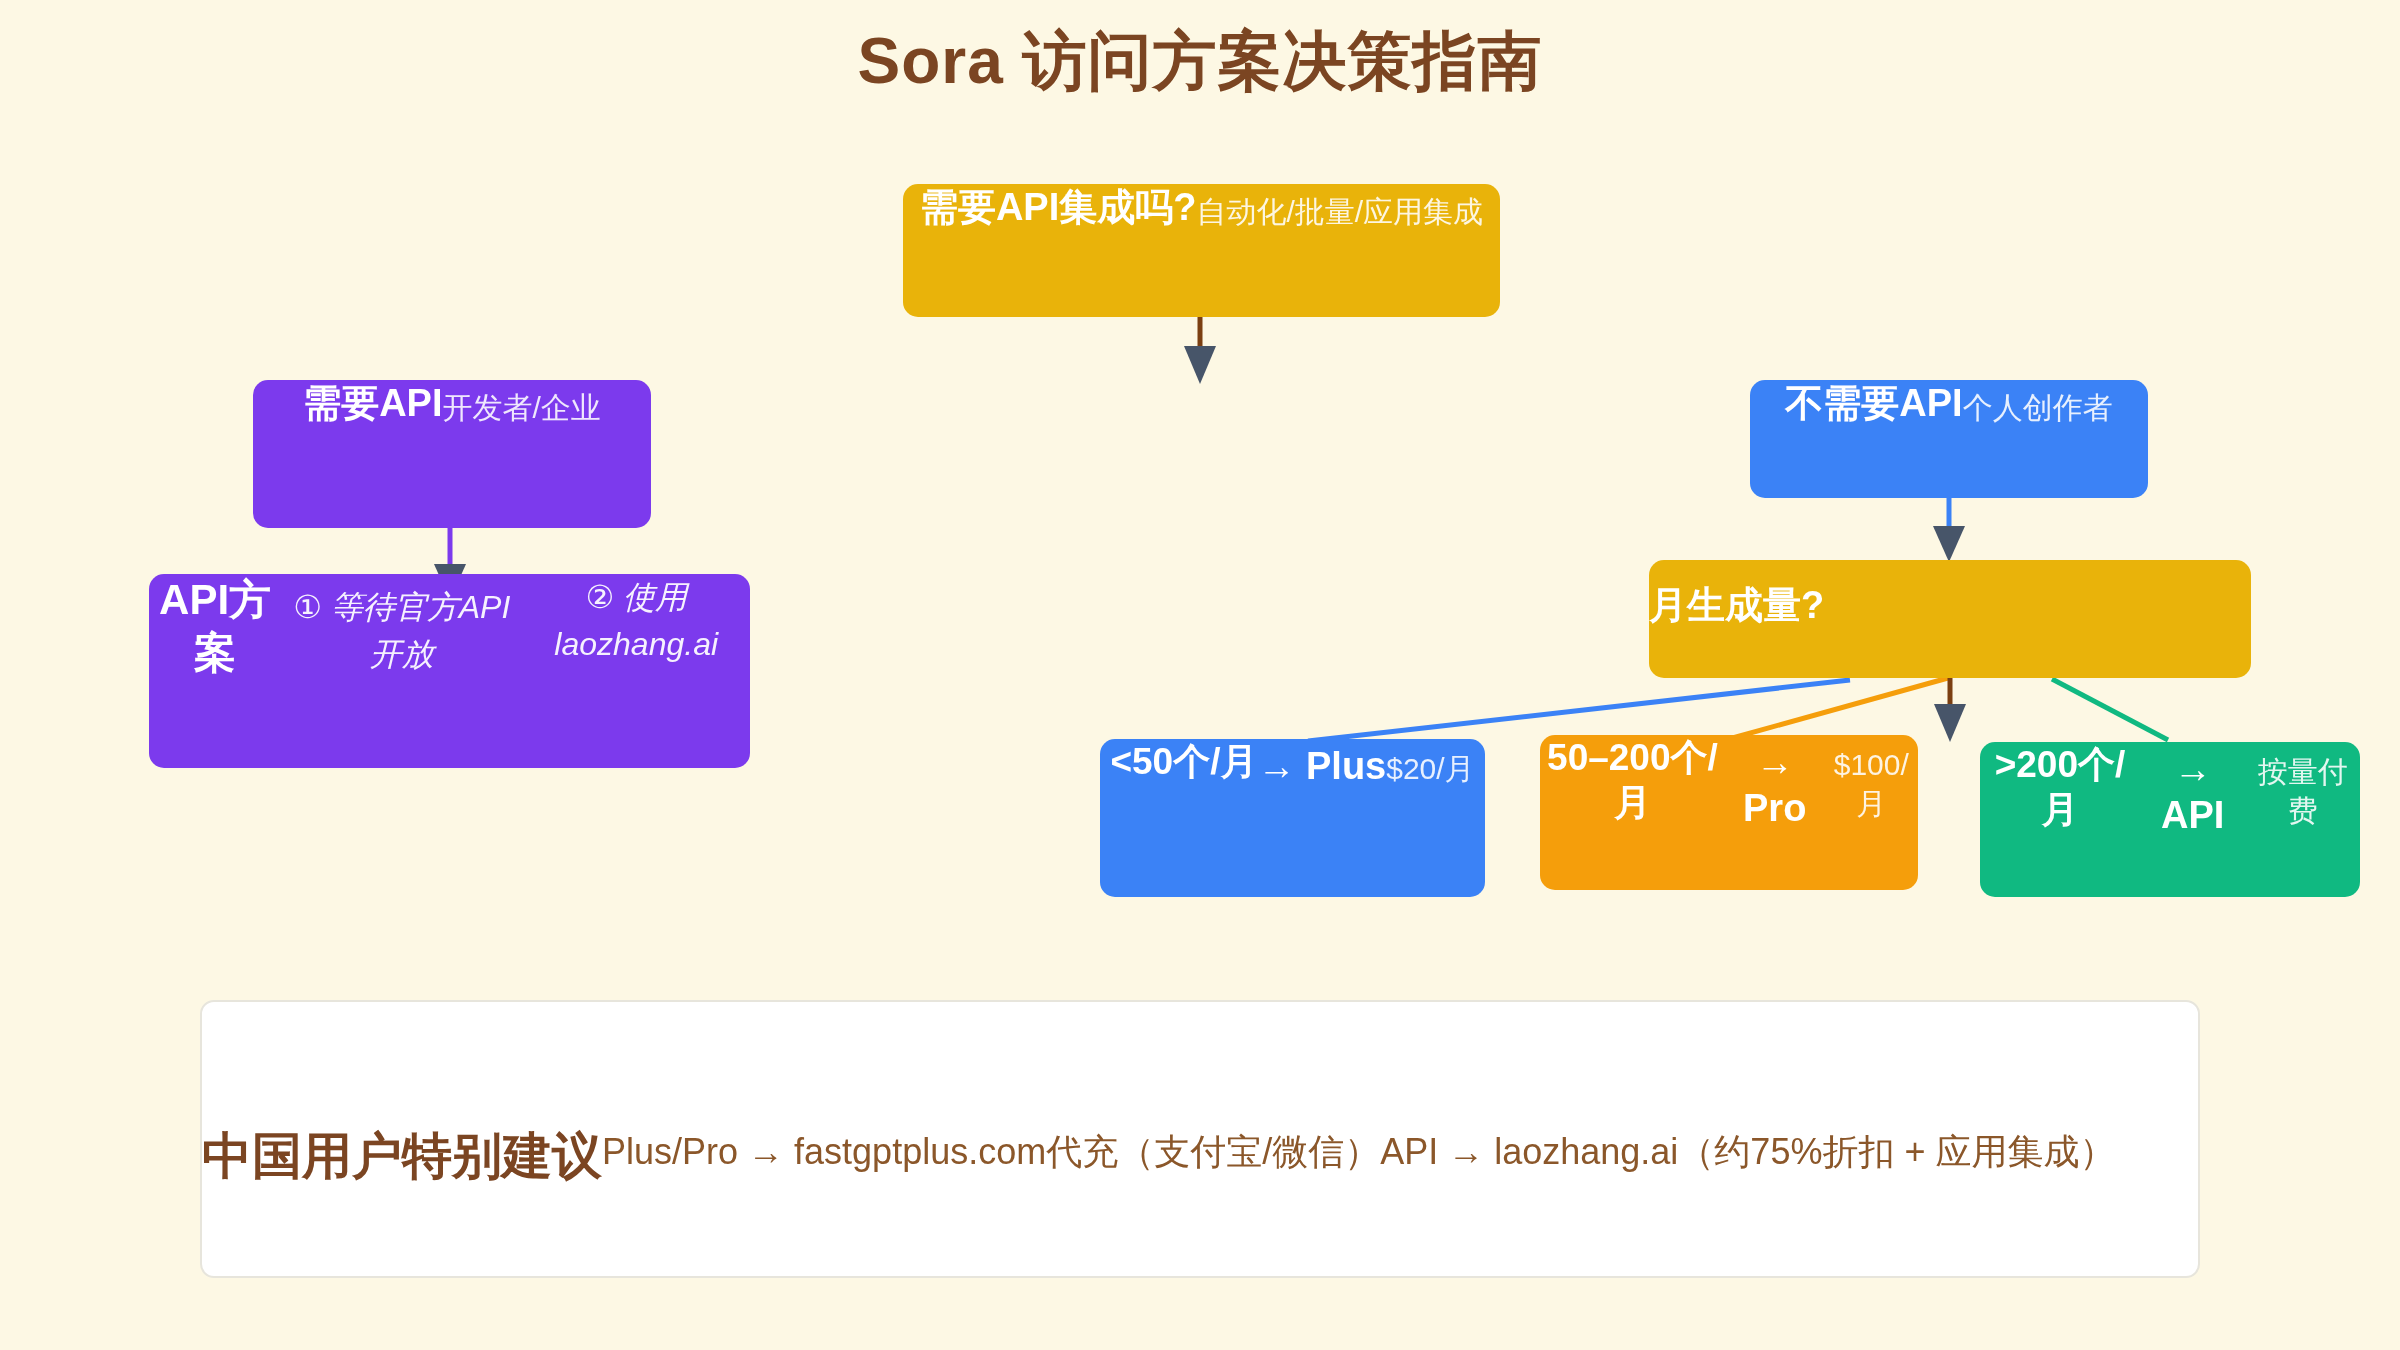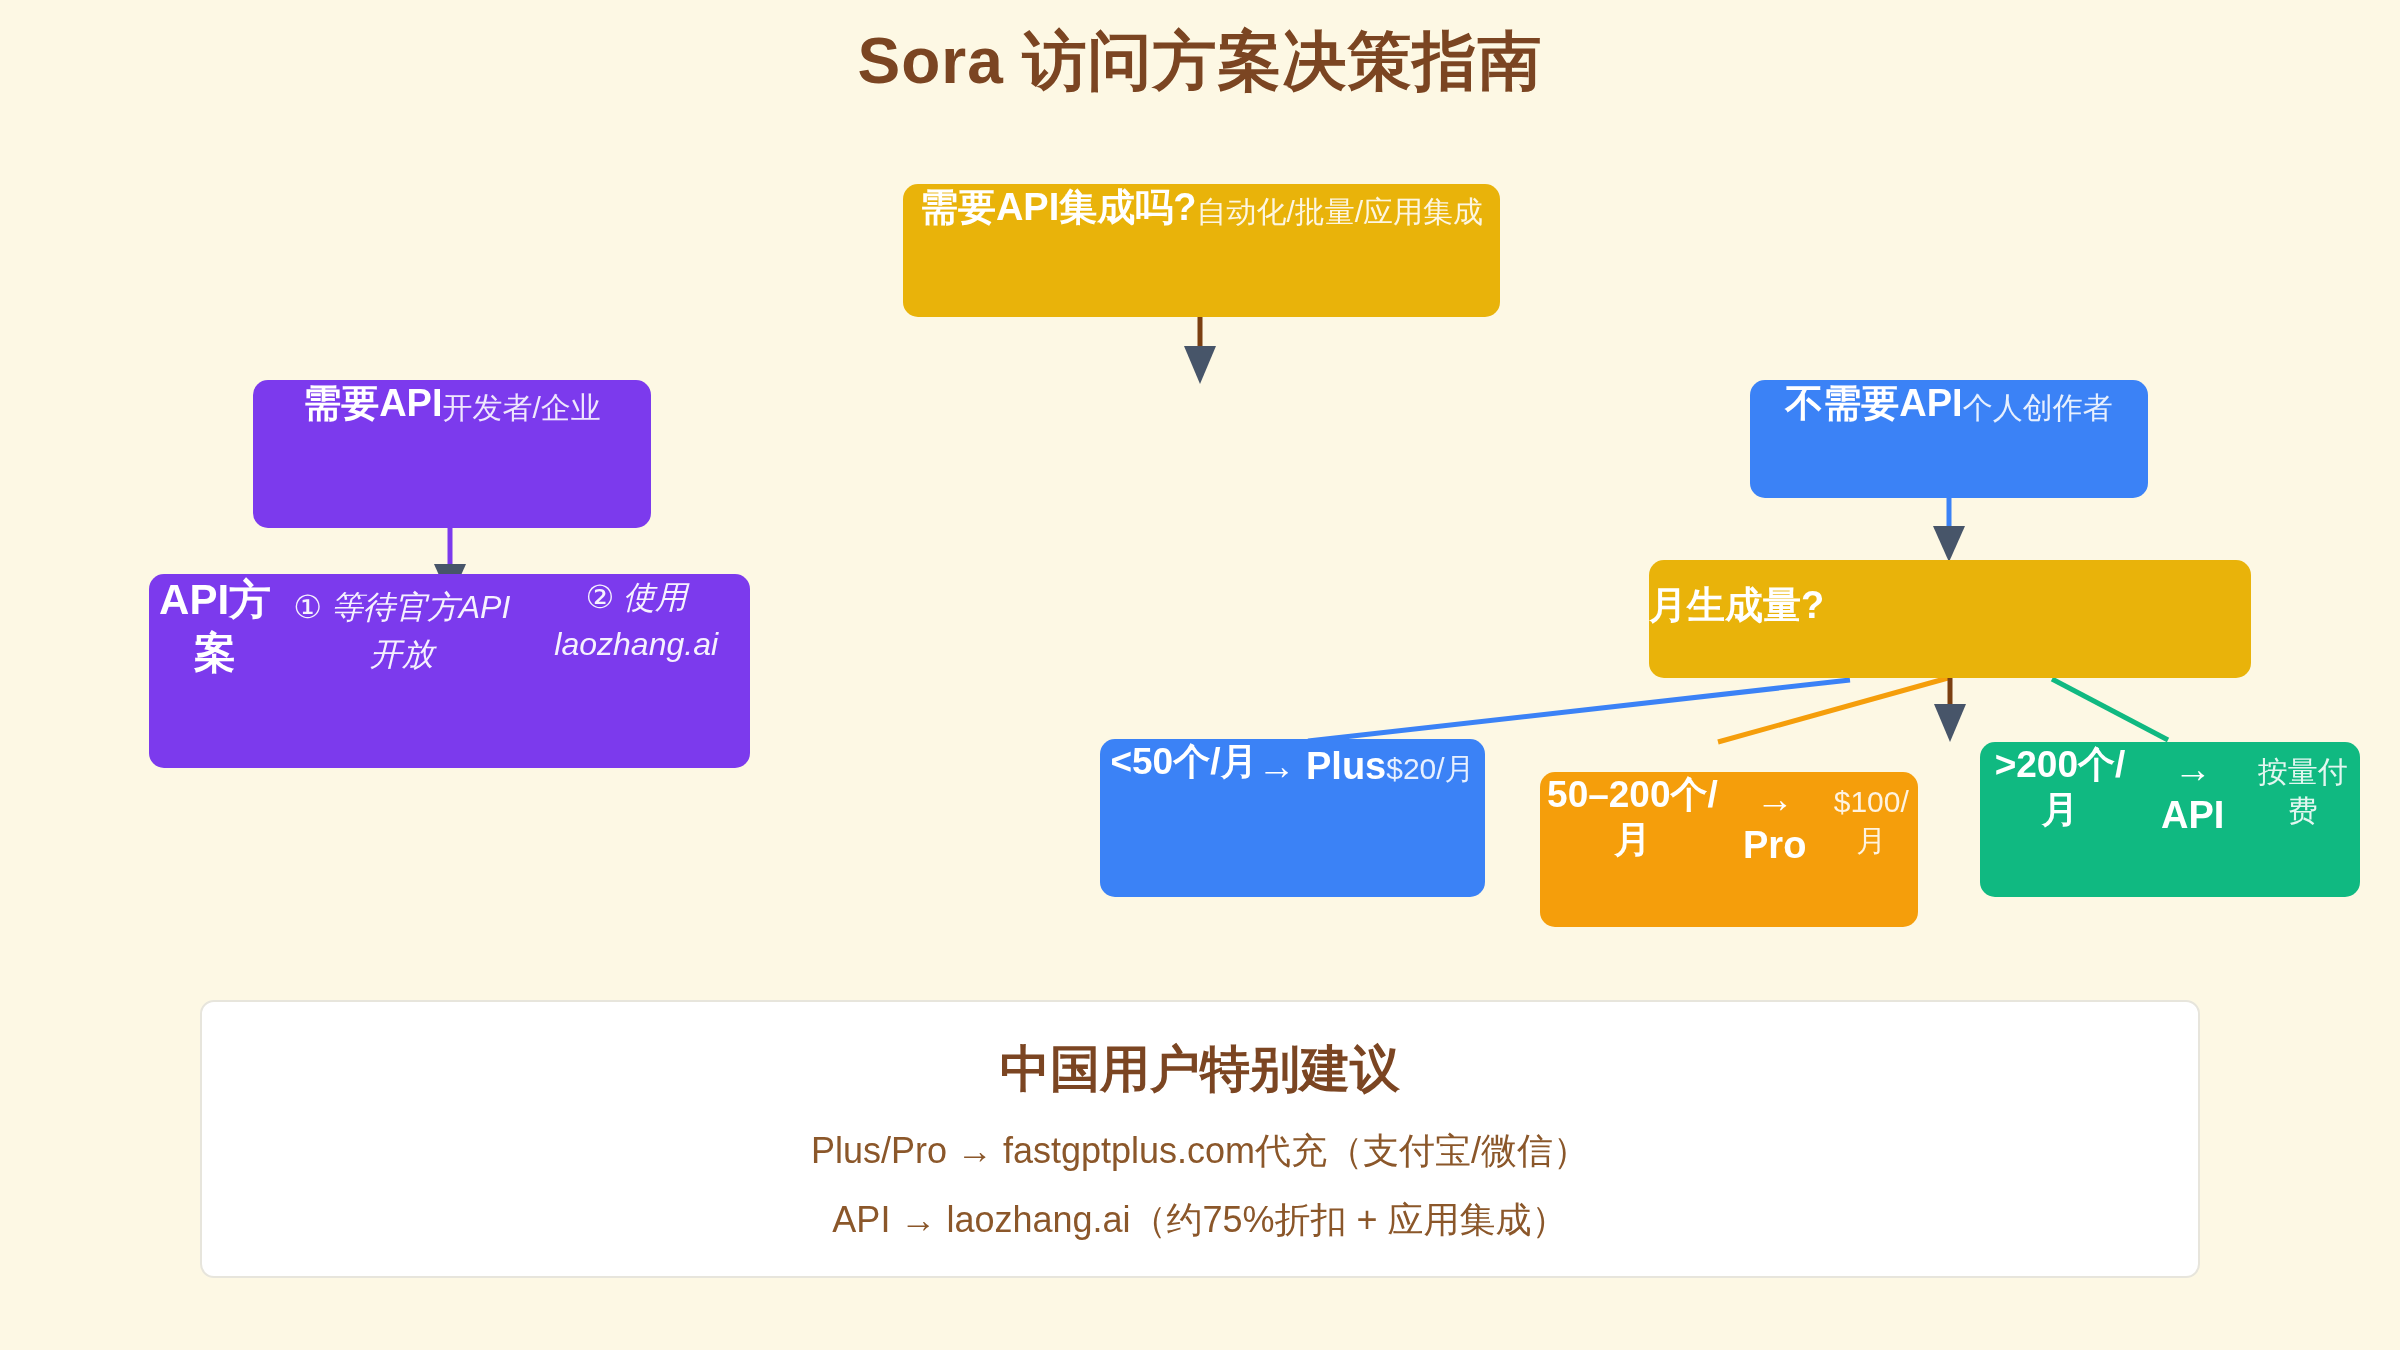--- a/index.html
+++ b/index.html
@@ -55,21 +55,21 @@
   .blue{background:#3B82F6;}
   .orange{background:#F59E0B;}
   .green{background:#10B981;}
   .quiz{justify-content:flex-start;padding-top:22px;}
   .advice{
     position:absolute;left:200px;top:1000px;width:2000px;height:278px;
     background:#FFFFFF;
     border:2px solid #E7E5DC;
     border-radius:14px;
     box-sizing:border-box;
-    display:flex;flex-direction:column;align-items:center;
+    display:flex;align-items:center;
     text-align:center;
     z-index:2;
   }
   .advice .a-title{
     margin-top:34px;
     font-size:50px;font-weight:bold;color:#7B4522;
   }
   .advice .a-line{
     font-size:36px;color:#8B572A;margin-top:26px;line-height:1.2;
   }
@@ -123,21 +123,21 @@
   <div class="node gold quiz" style="left:1649px;top:560px;width:602px;height:118px;">
     <div class="t">月生成量?</div>
   </div>
 
   <div class="node blue result" style="left:1100px;top:739px;width:385px;height:158px;">
     <div class="t">&lt;50个/月</div>
     <div class="t2">→ Plus</div>
     <div class="s">$20/月</div>
   </div>
 
-  <div class="node orange result" style="left:1540px;top:772px;width:378px;height:155px;">
+  <div class="node orange result" style="left:1540px;top:735px;width:378px;height:155px;">
     <div class="t">50–200个/月</div>
     <div class="t2">→ Pro</div>
     <div class="s">$100/月</div>
   </div>
 
   <div class="node green result" style="left:1980px;top:742px;width:380px;height:155px;">
     <div class="t">&gt;200个/月</div>
     <div class="t2">→ API</div>
     <div class="s">按量付费</div>
   </div>

